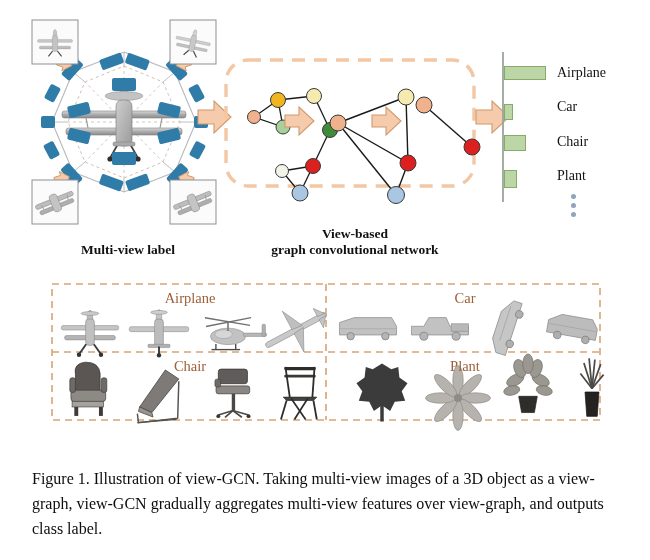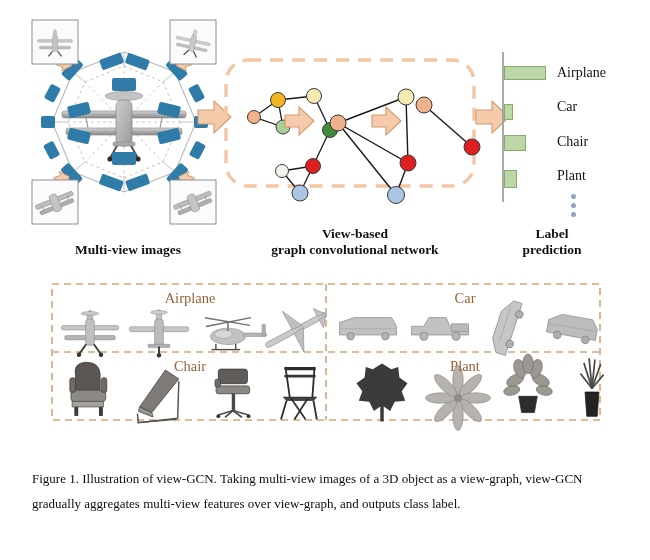--- a/index.html
+++ b/index.html
@@ -54,21 +54,21 @@
     text-align: center;
     white-space: nowrap;
   }
 
   
   #caption {
     position: absolute;
     left: 32px; top: 466px;
     width: 590px;
     font-family: "Liberation Serif", serif;
-    font-size: 13px;
+    font-size: 16px;
     line-height: 25px;
     color: #0d0d0d;
     text-align: left;
   }
 
   
   .vdot {
     position: absolute;
     width: 5px; height: 5px;
     border-radius: 50%;
@@ -452,25 +452,23 @@
   <div class="bar-label" style="left:557px; top:99px;">Car</div>
   <div class="bar-label" style="left:557px; top:134px;">Chair</div>
   <div class="bar-label" style="left:557px; top:168px;">Plant</div>
 
   <div>
     <div class="vdot" style="left:571px; top:194px;"></div>
     <div class="vdot" style="left:571px; top:203px;"></div>
     <div class="vdot" style="left:571px; top:212px;"></div>
   </div>
 
-  <div class="sec-label" style="left:48px; top:242px; width:160px;">Multi-view images</div>
+  <div class="sec-label" style="left:48px; top:242px; width:160px;">Multi-view label</div>
   <div class="sec-label" style="left:250px; top:226px; width:210px;">View-based
 graph convolutional network</div>
-  <div class="sec-label" style="left:492px; top:226px; width:120px;">Label
-prediction</div>
 
   <div class="cat-title" style="left:120px; top:290px; width:140px;">Airplane</div>
   <div class="cat-title" style="left:395px; top:290px; width:140px;">Car</div>
   <div class="cat-title" style="left:120px; top:358px; width:140px;">Chair</div>
   <div class="cat-title" style="left:395px; top:358px; width:140px;">Plant</div>
 
   <div id="caption">Figure 1. Illustration of view-GCN. Taking multi-view images of a 3D object as a view-graph, view-GCN gradually aggregates multi-view features over view-graph, and outputs class label.</div>
 
 </div>
 

